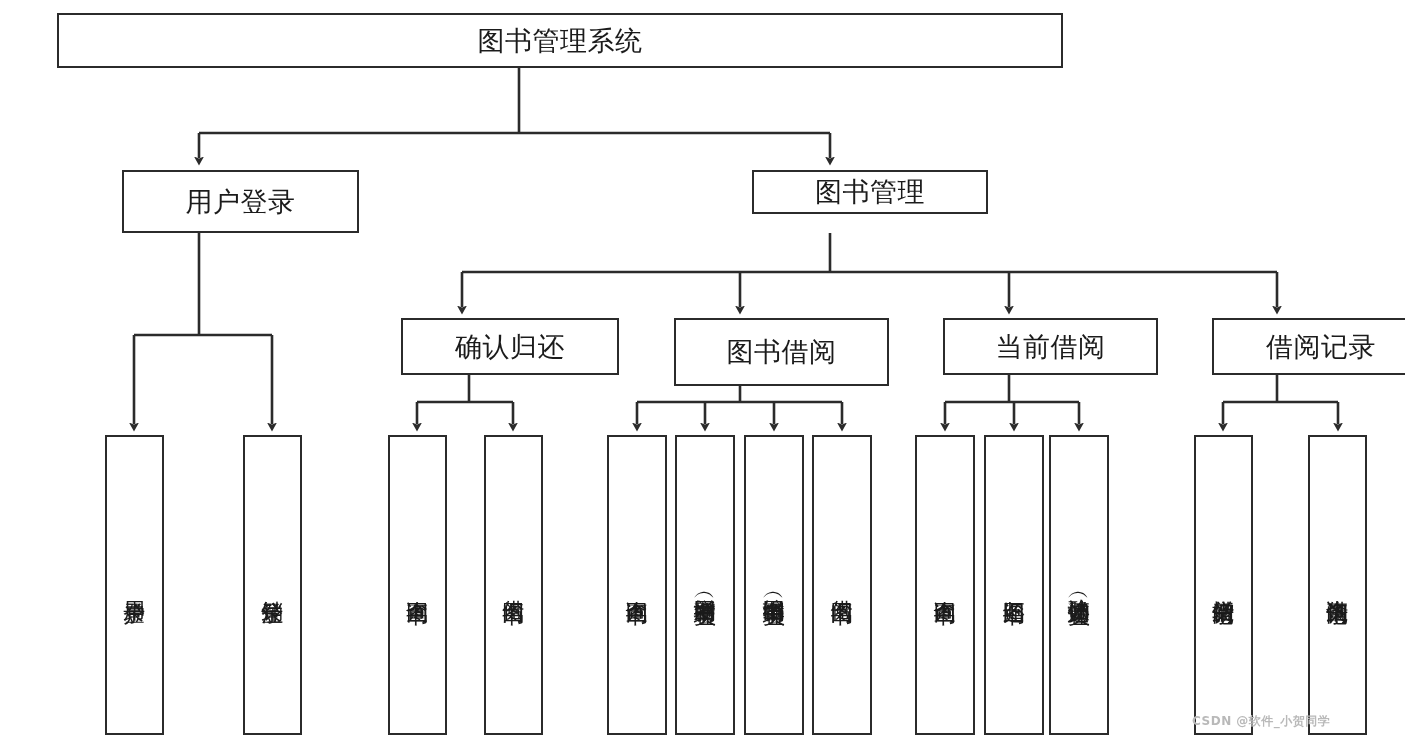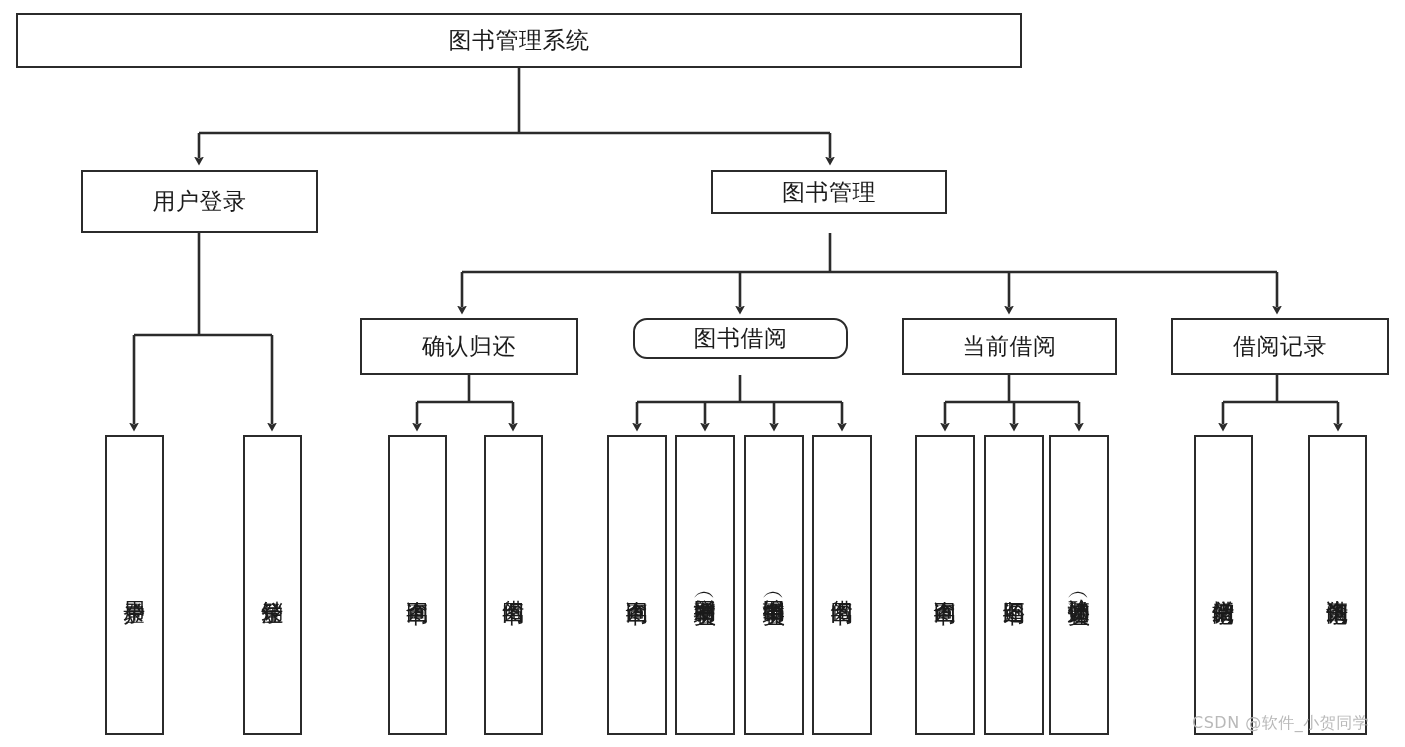--- a/index.html
+++ b/index.html
@@ -27,42 +27,44 @@
     position: absolute;
     box-sizing: border-box;
     background: #ffffff;
     border: 2.5px solid #2b2b2b;
     display: flex;
     align-items: center;
     justify-content: center;
     color: #1b1b1b;
   }
   .node.horiz {
-    font-size: 23px;
+    font-size: 27px;
     letter-spacing: 0.5px;
+    margin-left: 41px;
   }
   .node.leaf {
     font-size: 22px;
     letter-spacing: 1px;
   }
   .node.leaf .vtext {
     writing-mode: vertical-rl;
     text-orientation: upright;
     line-height: 1.06;
     text-align: center;
     white-space: nowrap;
   }
   .watermark {
     position: absolute;
     left: 1192px;
     top: 713px;
-    font-size: 16px;
+    font-size: 12px;
     color: #b9b9b9;
     white-space: nowrap;
     letter-spacing: 0.5px;
+    font-weight: bold;
   }
 </style>
 </head>
 <body>
 
 <div id="canvas">
 
   <svg id="connectors" viewBox="0 0 1405 747" xmlns="http://www.w3.org/2000/svg">
     <defs>
       <marker id="arrowhead" markerWidth="9" markerHeight="10" refX="1.5" refY="5" orient="auto" markerUnits="userSpaceOnUse">
@@ -120,21 +122,21 @@
   <div class="node horiz" style="left:81px; top:170px; width:237px; height:63px;">
     <span>用户登录</span>
   </div>
   <div class="node horiz" style="left:711px; top:170px; width:236px; height:44px;">
     <span>图书管理</span>
   </div>
 
   <div class="node horiz" style="left:360px; top:318px; width:218px; height:57px;">
     <span>确认归还</span>
   </div>
-  <div class="node horiz" style="left:633px; top:318px; width:215px; height:41px;border-radius:14px;">
+  <div class="node horiz" style="left:633px; top:318px; width:215px; height:68px;">
     <span>图书借阅</span>
   </div>
   <div class="node horiz" style="left:902px; top:318px; width:215px; height:57px;">
     <span>当前借阅</span>
   </div>
   <div class="node horiz" style="left:1171px; top:318px; width:218px; height:57px;text-align:right;">
     <span>借阅记录</span>
   </div>
 
   <div class="node leaf" style="left:105px; top:435px; width:59px; height:300px;">

